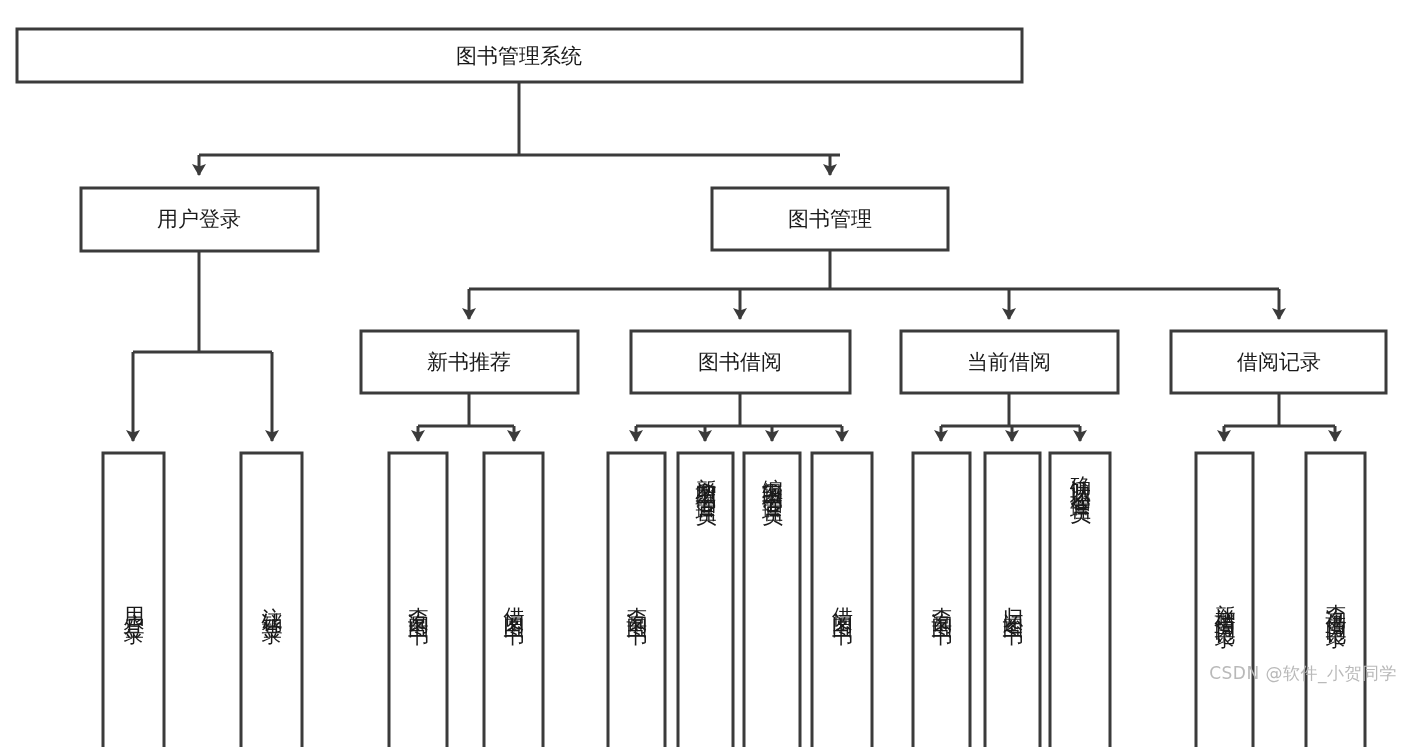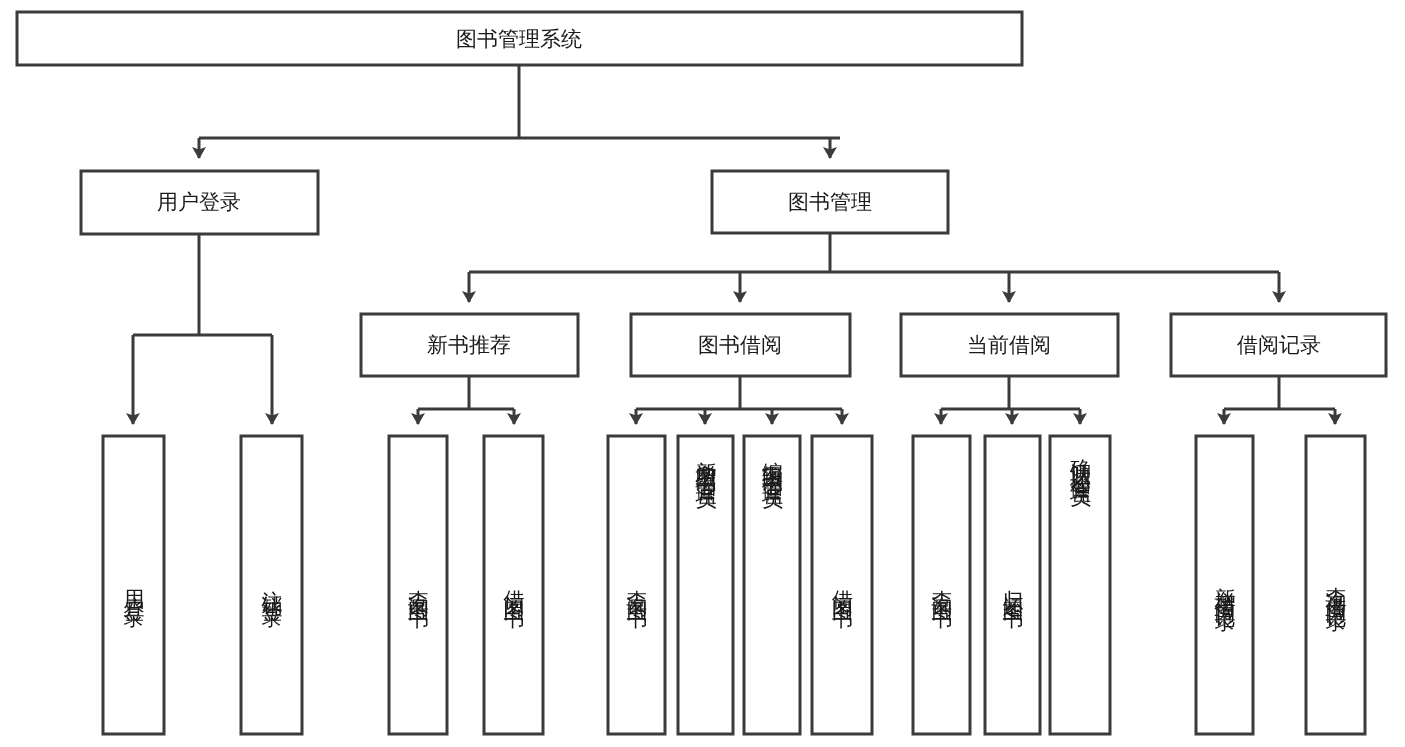--- a/index.html
+++ b/index.html
@@ -1,20 +1,20 @@
 <!DOCTYPE html>
 <html><head>
 <meta charset="utf-8">
 <style>
   html,body{margin:0;padding:0;background:#ffffff;}
   body{
     font-family:"DejaVu Sans","Liberation Sans",sans-serif;
     width:1405px;height:747px;overflow:hidden;position:relative;
   }
-  #stage{position:relative;width:1405px;height:672px;background:#fff;}
+  #stage{position:relative;width:1405px;height:672px;background:#fff;margin-top:17px;}
   svg#diagram{position:absolute;left:0;top:0;width:1405px;height:747px;display:block;}
   .node-rect{fill:#ffffff;stroke:#3b3b3b;stroke-width:3;}
   .edge{stroke:#3b3b3b;stroke-width:3;fill:none;}
   .arrow-head{fill:#3b3b3b;stroke:none;}
   .node-label{
     fill:#1a1a1a;
     font-family:"DejaVu Sans","Liberation Sans",sans-serif;
     font-size:21px;
     text-anchor:middle;
     dominant-baseline:middle;
@@ -233,14 +233,15 @@
       <rect class="node-rect" x="1306" y="436" width="59" height="298"></rect>
       <foreignObject x="1306" y="436" width="59" height="298">
         <div xmlns="http://www.w3.org/1999/xhtml" style="width:59px;height:298px;display:flex;align-items:center;justify-content:center;">
           <div style="writing-mode:vertical-rl;text-orientation:upright;font-family:'DejaVu Sans','Liberation Sans',sans-serif;font-size:21px;color:#1a1a1a;letter-spacing:5px;line-height:1;">查询借阅记录</div>
         </div>
       </foreignObject>
     </g>
 
   </svg>
 
+  <div class="watermark">CSDN @软件_小贺同学</div>
 
 </div>
 
 </body></html>

